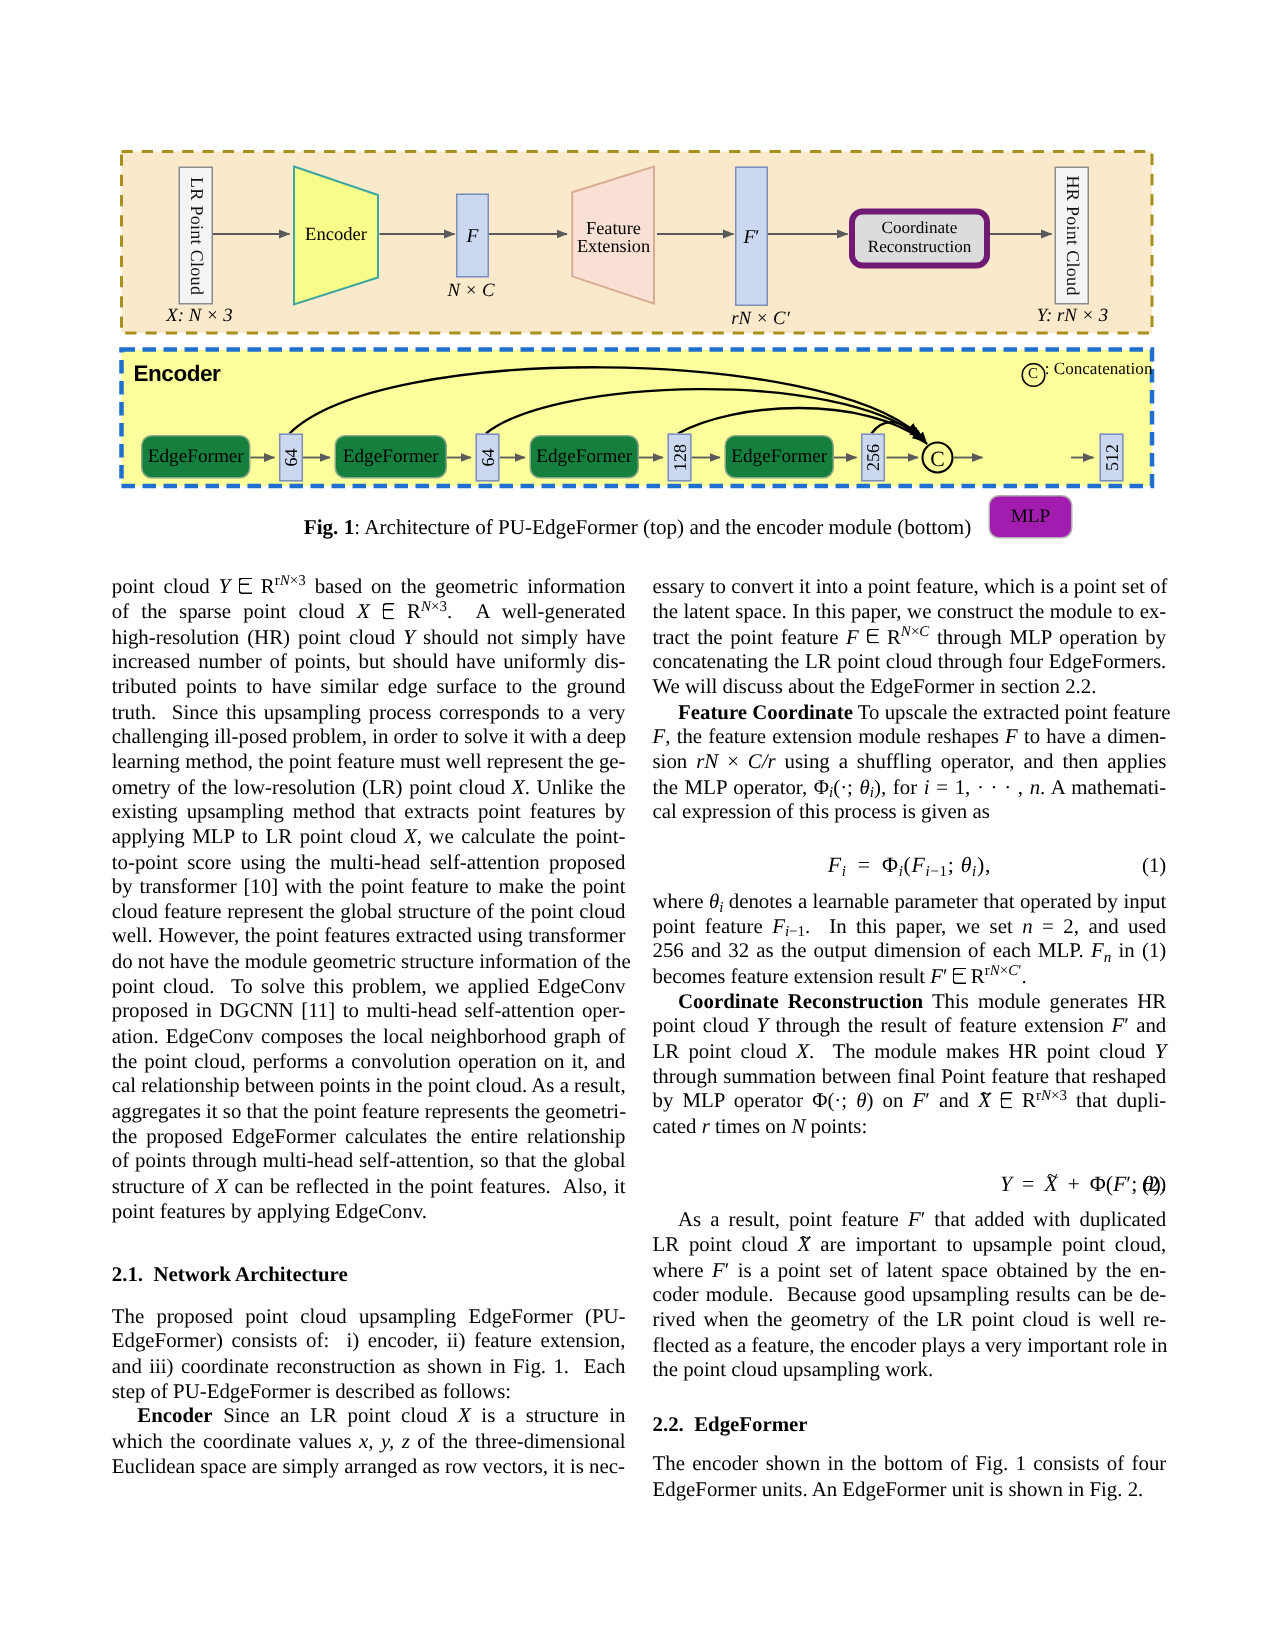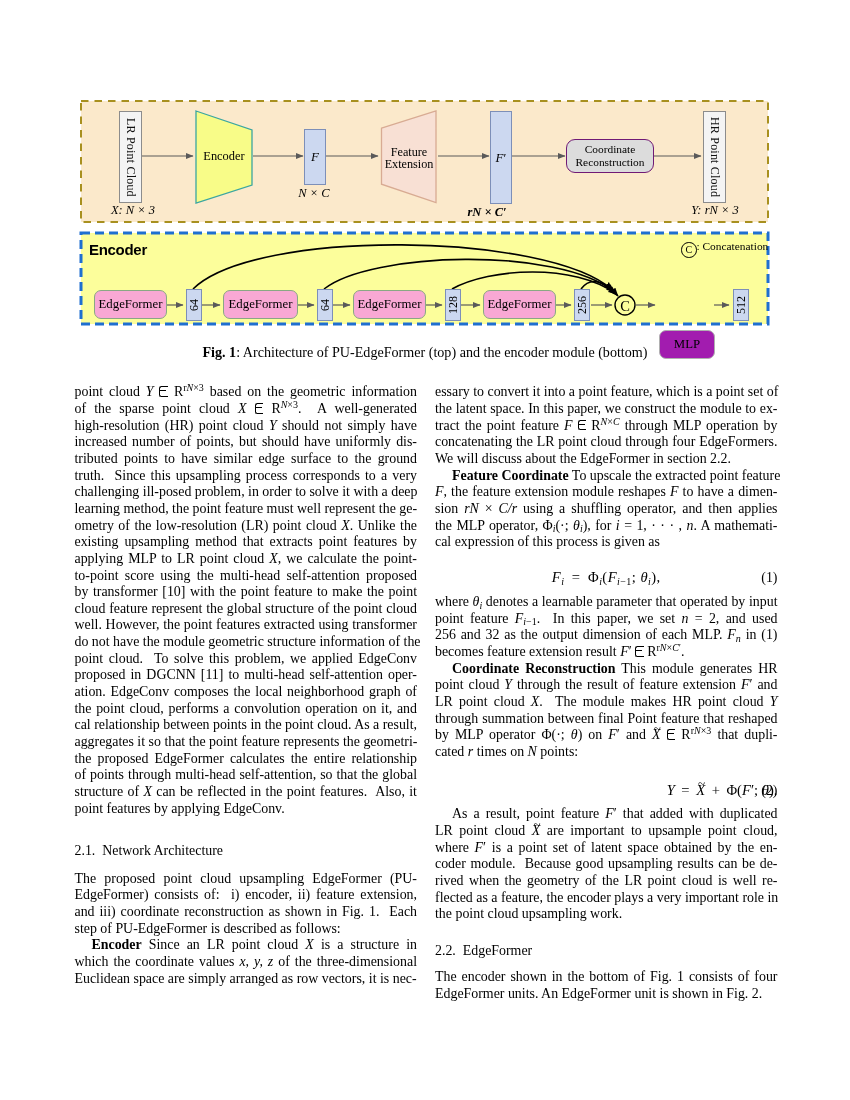--- a/index.html
+++ b/index.html
@@ -3,30 +3,30 @@
 <meta charset="utf-8">
 <style>
 html,body{margin:0;padding:0;}
 body{width:850px;height:1100px;position:relative;background:#fff;font-family:"Liberation Serif",serif;-webkit-font-smoothing:antialiased;}
 .abs{position:absolute;}
 
 .vbox{position:absolute;background:#f4f4f4;border:1px solid #8c8c8c;display:flex;align-items:center;justify-content:center;}
 .vtext{writing-mode:vertical-rl;font-size:12px;color:#111;letter-spacing:0.2px;white-space:nowrap;}
 .bluebox{position:absolute;background:#ccd8f0;border:1px solid #7d8fb8;display:flex;align-items:center;justify-content:center;font-size:13px;}
 .mathlab{position:absolute;font-size:12.5px;font-style:italic;text-align:center;}
-.efbox{position:absolute;background:#f9a8d4;border:1px solid #8aa884;border-radius:7px;display:flex;align-items:center;justify-content:center;font-size:12.8px;height:27px;top:290px;}
+.efbox{position:absolute;background:#15803d;border:1px solid #8aa884;border-radius:7px;display:flex;align-items:center;justify-content:center;font-size:12.8px;height:27px;top:290px;}
 .numbox{position:absolute;background:#ccd8f0;border:1px solid #7d8fb8;display:flex;align-items:center;justify-content:center;top:289px;width:14px;height:30px;}
 .numbox span{writing-mode:vertical-rl;transform:rotate(180deg);font-size:12px;}
 
 .col{position:absolute;width:342.5px;font-size:13.9px;color:#000;}
 .ln{height:16.67px;line-height:16.67px;text-align:justify;text-align-last:justify;white-space:nowrap;}
 .lnl{height:16.67px;line-height:16.67px;text-align:left;white-space:nowrap;}
 sup{font-size:10px;vertical-align:baseline;position:relative;top:-5px;line-height:0;}
 sub{font-size:10px;vertical-align:baseline;position:relative;top:2.5px;line-height:0;}
-.hd{font-weight:normal;font-size:13.9px;}
+.hd{font-weight:bold;font-size:13.9px;}
 .isin{display:inline-block;position:relative;width:7.6px;height:8.8px;vertical-align:-0.8px;border-left:1.25px solid #000;border-top:1.25px solid #000;border-bottom:1.25px solid #000;border-radius:2.5px 0 0 2.5px;}
 .isin::after{content:"";position:absolute;left:-0.5px;top:2.9px;width:6.4px;height:1.25px;background:#000;}
 .xt{position:relative;display:inline-block;font-style:italic;}
 .xt .tl{position:absolute;left:50%;transform:translateX(-38%);top:-6px;font-size:13px;font-style:normal;}
 .cap{position:absolute;left:0;width:850px;text-align:center;font-size:14.1px;}
 </style>
 </head>
 <body>
 
 <svg class="abs" style="left:0;top:0" width="850" height="380" viewBox="0 0 850 380">
@@ -76,22 +76,22 @@
     <span class="vtext">LR Point Cloud</span>
   </div>
 <div class="mathlab" style="left:98px;top:203px;width:70px;"><i>X</i>: <i>N</i> × 3</div>
 <div class="abs" style="left:196px;top:149px;width:56px;text-align:center;font-size:12.4px;">Encoder</div>
 <div class="bluebox" style="left:304px;top:129px;width:20px;height:54px;">
     <i>F</i>
   </div>
 <div class="mathlab" style="left:289px;top:186px;width:50px;"><i>N</i> × <i>C</i></div>
 <div class="abs" style="left:378px;top:145.5px;width:62px;text-align:center;font-size:12.2px;line-height:12.6px;">Feature<br>Extension</div>
 <div class="bluebox" style="left:490px;top:111px;width:20px;height:91px;"><i>F</i>′</div>
-<div class="mathlab" style="left:457px;top:205px;width:60px;font-weight:bold;">r<i>N</i> × <i>C</i>′</div>
-<div class="abs" style="left:566px;top:139px;width:86px;height:32px;background:#dcdcdc;border:1px solid #701a75;border-radius:9px;display:flex;align-items:center;justify-content:center;text-align:center;font-size:11.4px;line-height:13px;">Coordinate<br>Reconstruction</div>
+<div class="mathlab" style="left:477px;top:205px;width:60px;">r<i>N</i> × <i>C</i>′</div>
+<div class="abs" style="left:566px;top:139px;width:86px;height:32px;background:#dcdcdc;border:4px solid #701a75;border-radius:9px;display:flex;align-items:center;justify-content:center;text-align:center;font-size:11.4px;line-height:13px;">Coordinate<br>Reconstruction</div>
 <div class="vbox" style="left:703px;top:111px;width:21px;height:90px;">
     <span class="vtext">HR Point Cloud</span>
   </div>
 <div class="mathlab" style="left:680px;top:203px;width:70px;"><i>Y</i>: r<i>N</i> × 3</div>
 <div class="abs" style="left:89px;top:241px;font-family:'Liberation Sans',sans-serif;font-weight:bold;font-size:15px;letter-spacing:-0.3px;">Encoder</div>
 <div class="abs" style="left:681px;top:240px;font-size:11.4px;"><span style="display:inline-block;width:13.5px;height:13.5px;border:1.3px solid #000;border-radius:50%;text-align:center;line-height:13px;font-size:10px;vertical-align:-3px;">C</span>: Concatenation</div>
 <div class="efbox" style="left:94px;width:71px;">EdgeFormer</div>
 <div class="numbox" style="left:186px;">
     <span>64</span>
   </div>

